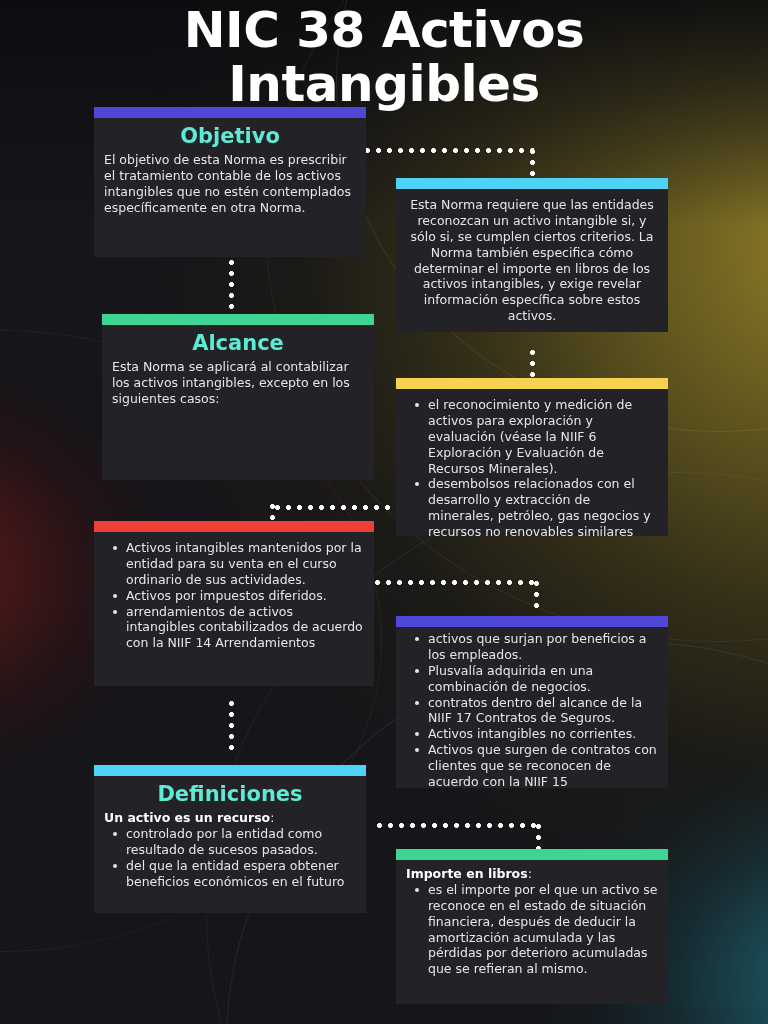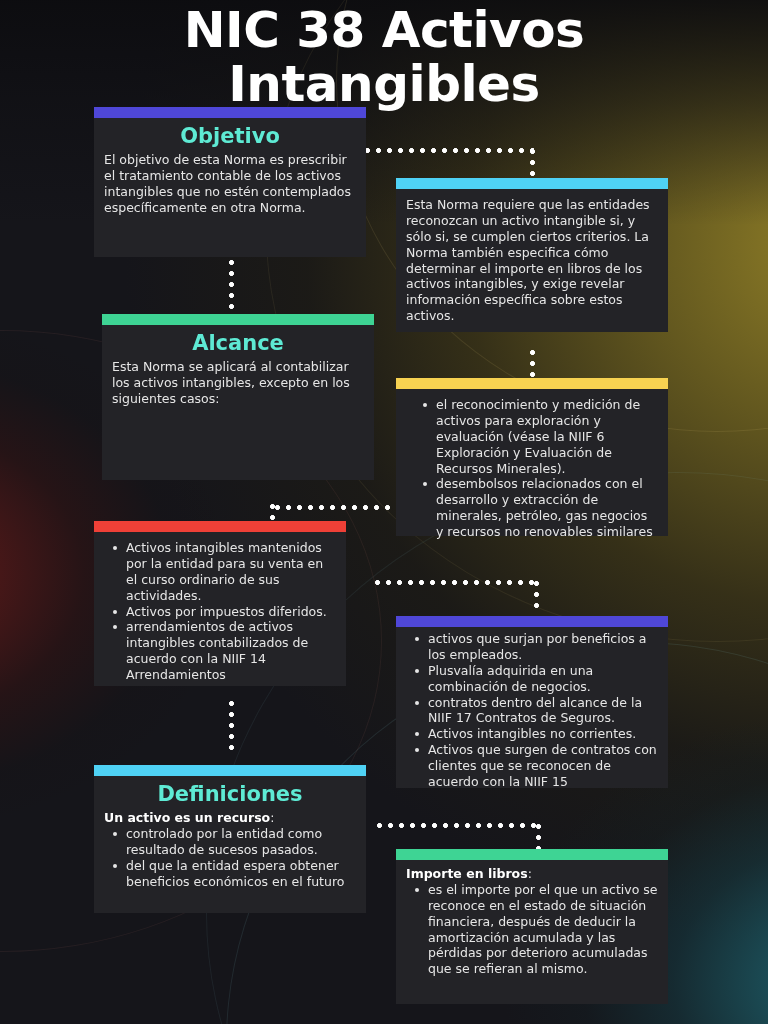--- a/index.html
+++ b/index.html
@@ -190,46 +190,46 @@
   <div class="dots-v" style="left:536px; top:823px; height:28px;"></div>
 
   <div class="card" style="left:94px; top:107px; width:272px; height:150px;">
     <div class="accent" style="background:#4f47d8;"></div>
     <div class="body">
       <h2>Objetivo</h2>
       <p>El objetivo de esta Norma es prescribir el tratamiento contable de los activos intangibles que no estén contemplados específicamente en otra Norma.</p>
     </div>
   </div>
 
-  <div class="card" style="left:396px; top:178px; width:272px; height:154px;">
+  <div class="card" style="left:396px; top:178px; width:272px; height:154px;text-align:center;">
     <div class="accent" style="background:#4fd2f5;"></div>
     <div class="body" style="padding-top:8px;">
       <p>Esta Norma requiere que las entidades reconozcan un activo intangible si, y sólo si, se cumplen ciertos criterios. La Norma también especifica cómo determinar el importe en libros de los activos intangibles, y exige revelar información específica sobre estos activos.</p>
     </div>
   </div>
 
   <div class="card" style="left:94px; top:314px; width:272px; height:166px;margin-left:8px;">
     <div class="accent" style="background:#3ed494;"></div>
     <div class="body">
       <h2>Alcance</h2>
       <p>Esta Norma se aplicará al contabilizar los activos intangibles, excepto en los siguientes casos:</p>
     </div>
   </div>
 
   <div class="card" style="left:396px; top:378px; width:272px; height:158px;">
     <div class="accent" style="background:#f7d251;"></div>
-    <div class="body" style="padding-top:8px;margin-left:8px;">
+    <div class="body" style="padding-top:8px;">
       <ul>
         <li>el reconocimiento y medición de activos para exploración y evaluación (véase la NIIF 6 Exploración y Evaluación de Recursos Minerales).</li>
         <li>desembolsos relacionados con el desarrollo y extracción de minerales, petróleo, gas negocios y recursos no renovables similares</li>
       </ul>
     </div>
   </div>
 
-  <div class="card" style="left:94px; top:521px; width:252px; height:165px;">
+  <div class="card" style="left:94px; top:521px; width:280px; height:165px;">
     <div class="accent" style="background:#ef4037;"></div>
     <div class="body" style="padding-top:8px;">
       <ul>
         <li>Activos intangibles mantenidos por la entidad para su venta en el curso ordinario de sus actividades.</li>
         <li>Activos por impuestos diferidos.</li>
         <li>arrendamientos de activos intangibles contabilizados de acuerdo con la NIIF 14 Arrendamientos</li>
       </ul>
     </div>
   </div>
 

